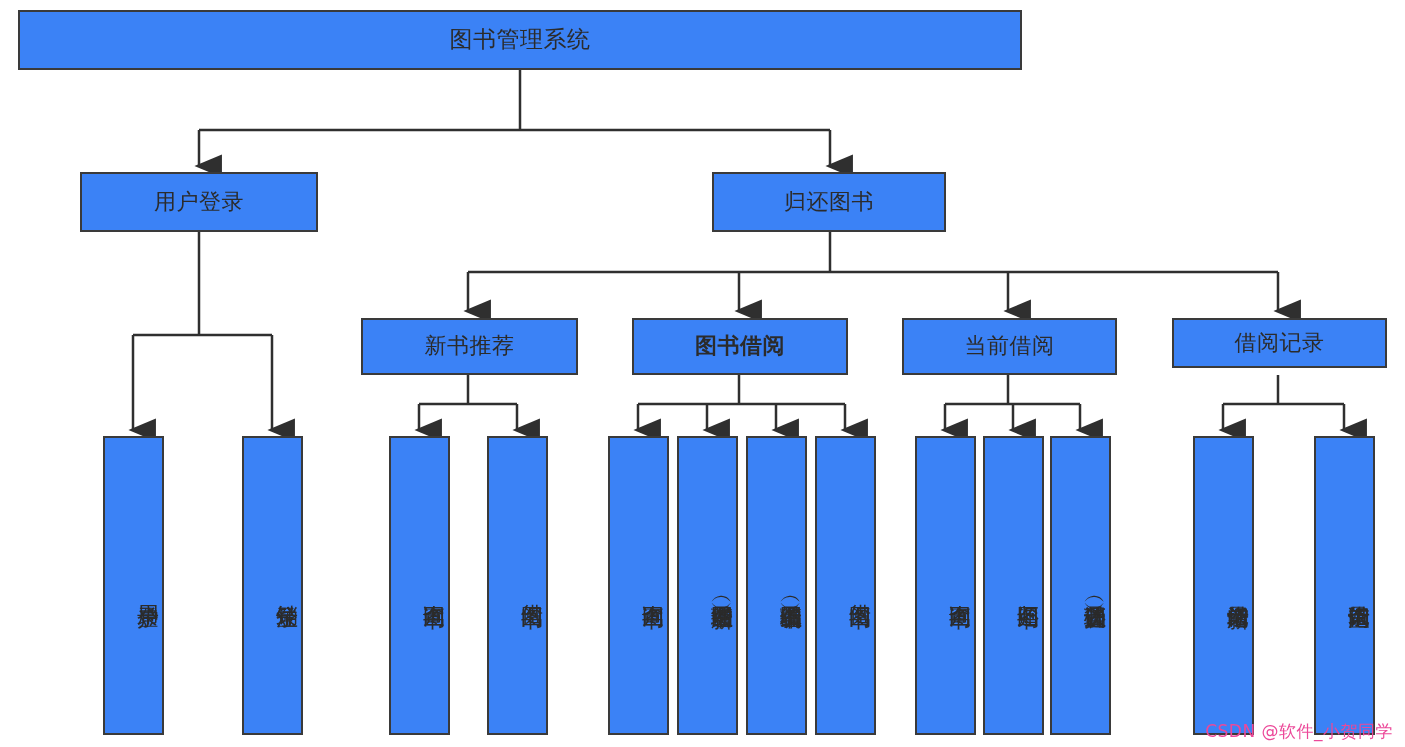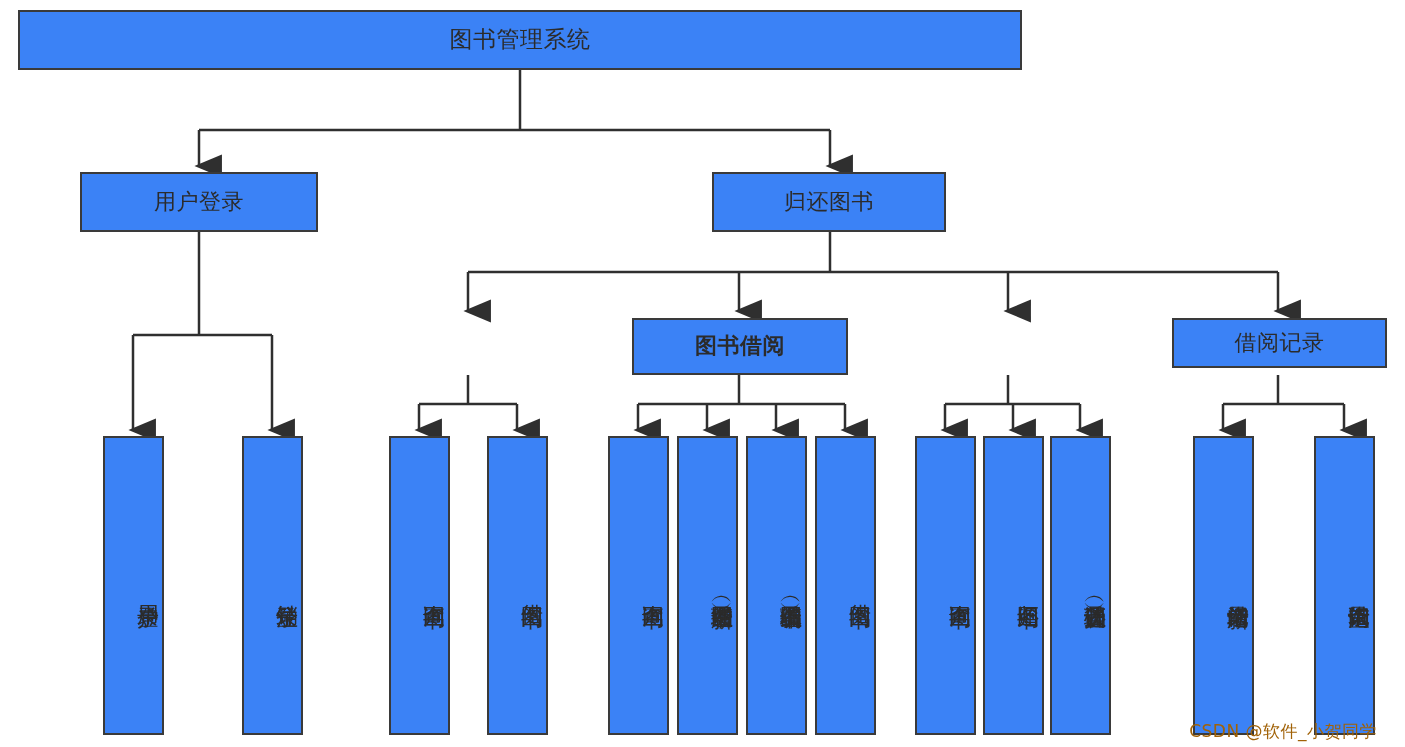--- a/index.html
+++ b/index.html
@@ -58,24 +58,24 @@
   .node.vert > span {
     writing-mode: vertical-rl;
     text-orientation: upright;
     display: block;
   }
   .node.vert.tall > span {
     letter-spacing: 0px;
   }
   .watermark {
     position: absolute;
-    right: 28px;
+    right: 12px;
     bottom: 4px;
     font-size: 17px;
-    color: #a16207;
+    color: #ec4899;
     white-space: nowrap;
     letter-spacing: 0.5px;
   }
 </style>
 </head>
 <body>
 
 <div id="canvas">
 
   <svg id="edges" viewBox="0 0 1405 747">
@@ -134,25 +134,31 @@
   </div>
 
   <div class="node horiz" style="left:80px; top:172px; width:238px; height:60px;">
     <span>用户登录</span>
   </div>
 
   <div class="node horiz" style="left:712px; top:172px; width:234px; height:60px;">
     <span>归还图书</span>
   </div>
 
+  <div class="node horiz" style="left:361px; top:318px; width:217px; height:57px;">
+    <span>新书推荐</span>
+  </div>
 
   <div class="node horiz" style="left:632px; top:318px; width:216px; height:57px;font-weight:bold;">
     <span>图书借阅</span>
   </div>
 
+  <div class="node horiz" style="left:902px; top:318px; width:215px; height:57px;">
+    <span>当前借阅</span>
+  </div>
 
   <div class="node horiz" style="left:1172px; top:318px; width:215px; height:50px;">
     <span>借阅记录</span>
   </div>
 
   <div class="node vert" style="left:103px; top:436px; width:61px; height:299px;">
     <span>用户登录</span>
   </div>
 
   <div class="node vert" style="left:242px; top:436px; width:61px; height:299px;">

